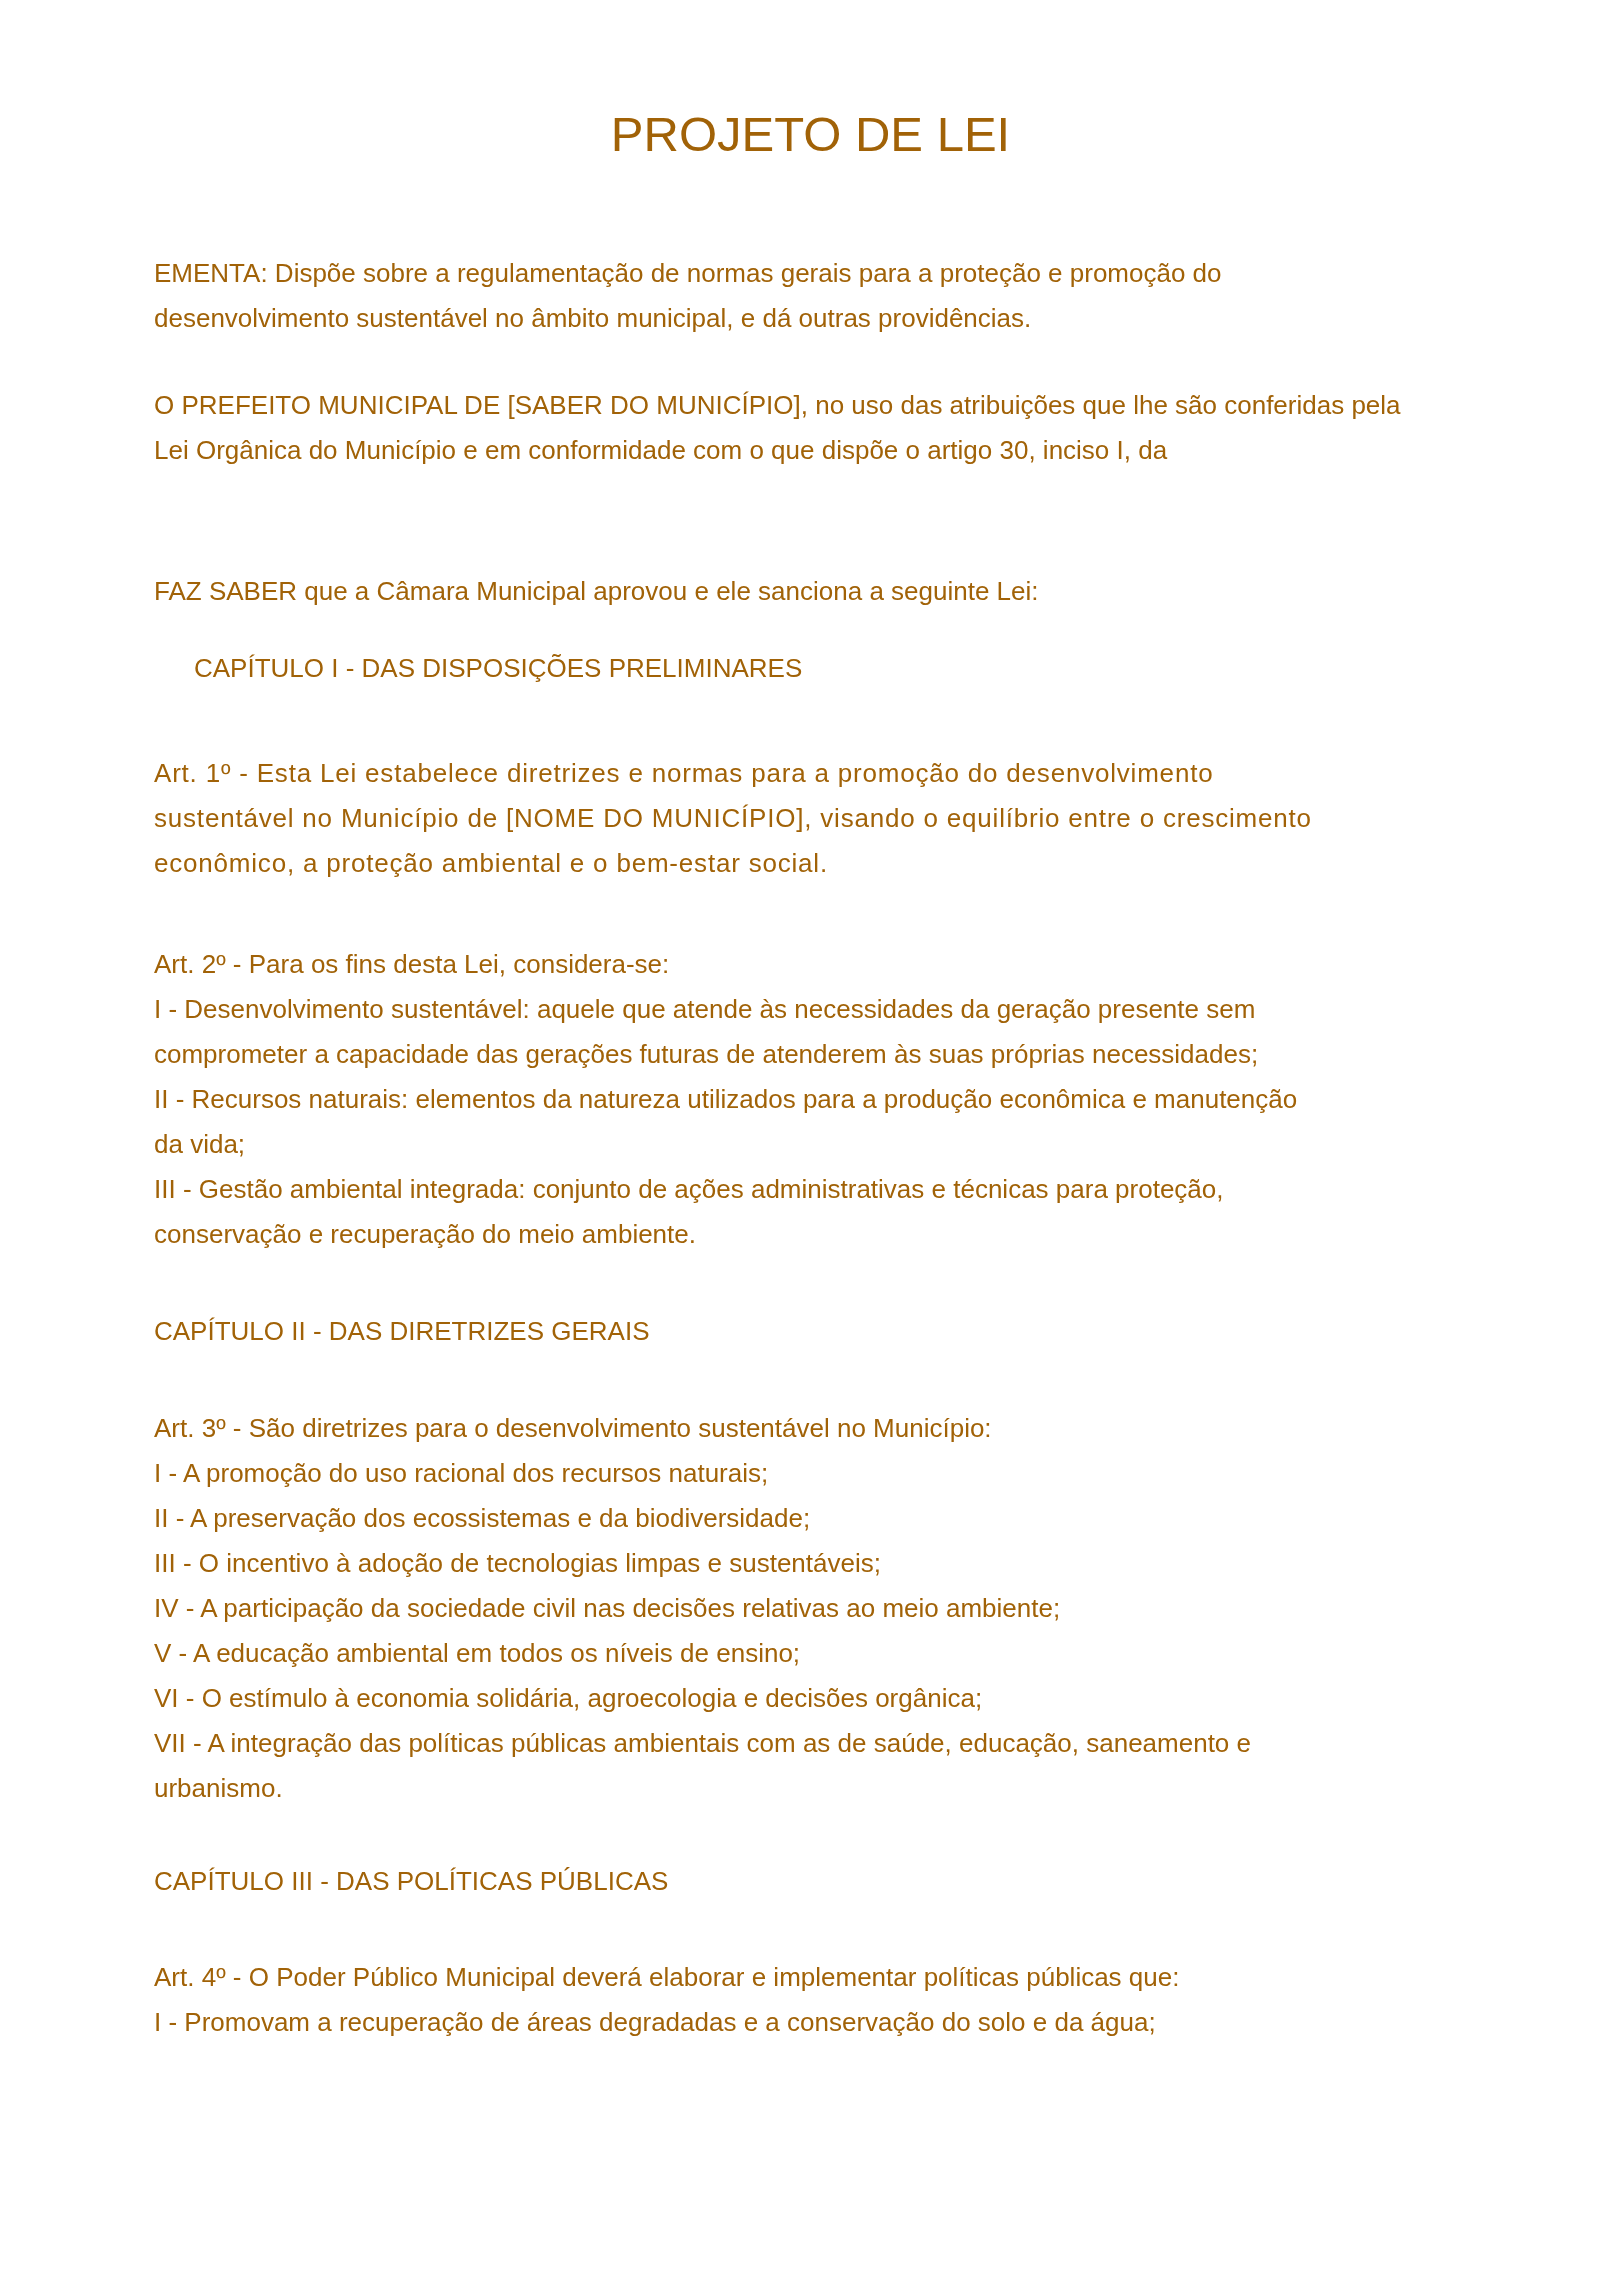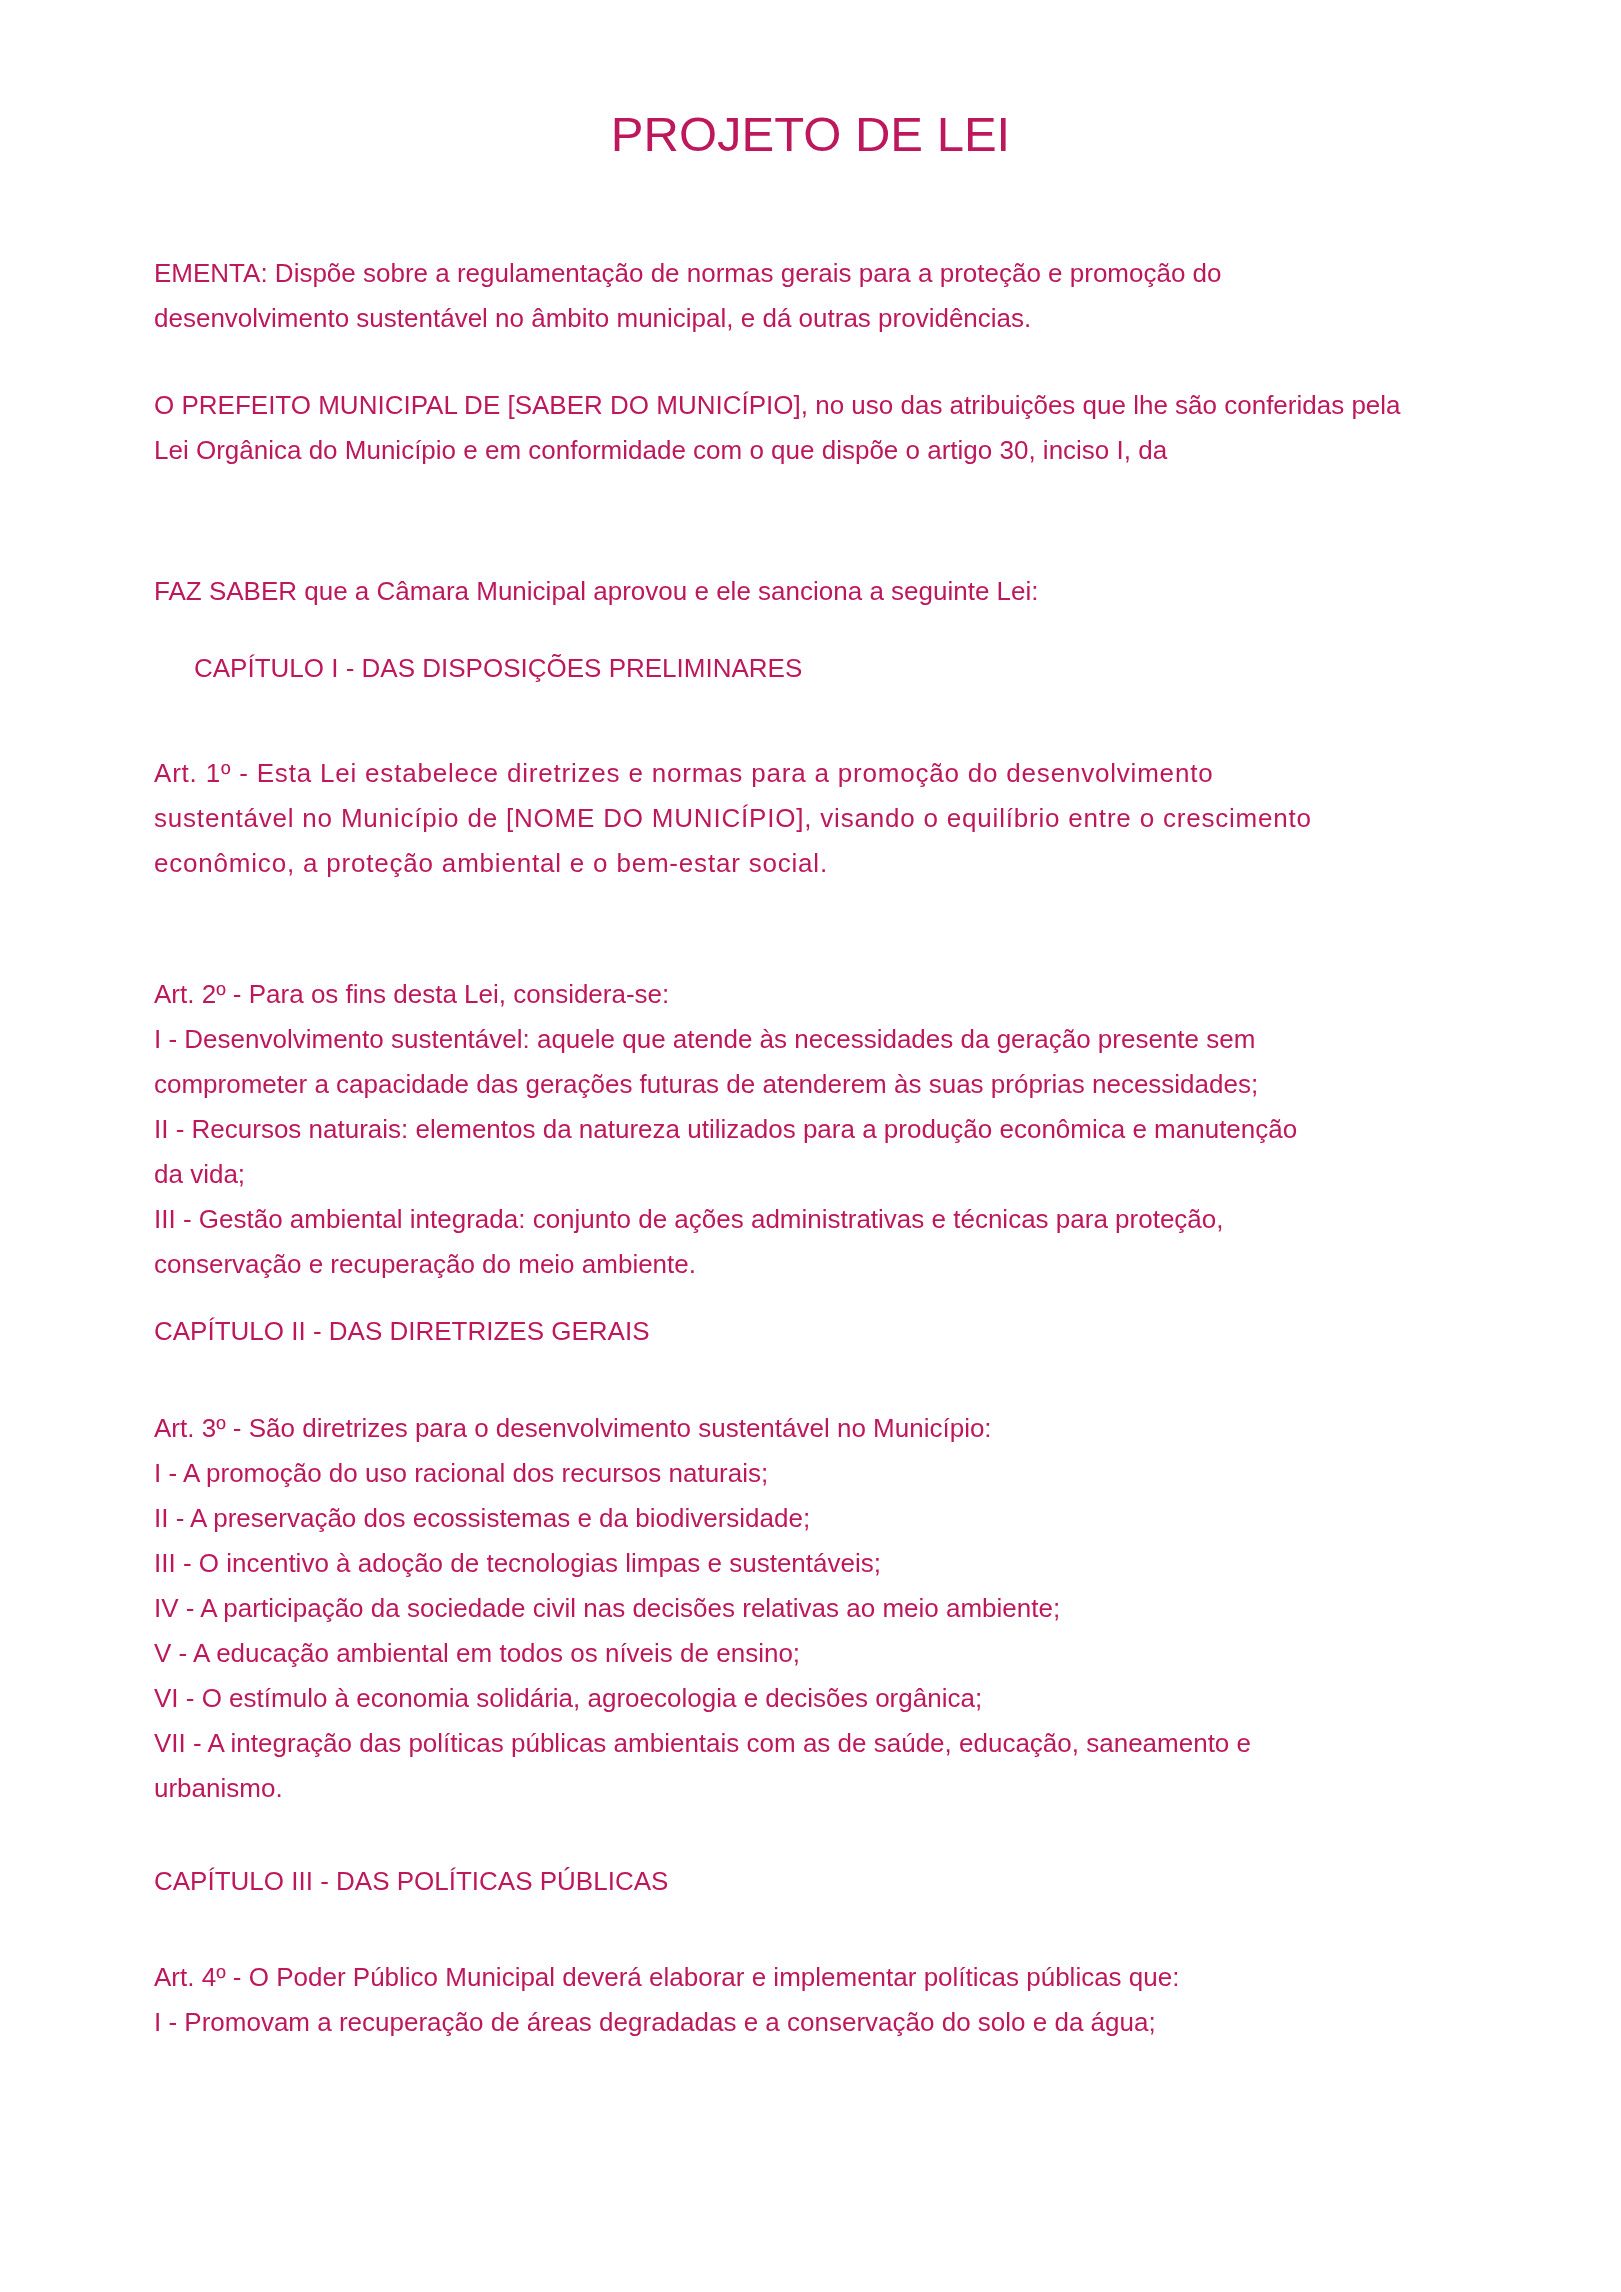--- a/index.html
+++ b/index.html
@@ -5,21 +5,21 @@
   html, body {
     margin: 0;
     padding: 0;
     background: #ffffff;
   }
   .page {
     position: relative;
     width: 1621px;
     height: 2119px;
     background: #ffffff;
-    color: #be185d;
+    color: #a16207;
     font-family: "Liberation Sans", sans-serif;
     overflow: hidden;
   }
   .doc-title {
     position: absolute;
     top: 109px;
     left: 0;
     width: 100%;
     margin: 0;
     text-align: center;
@@ -38,21 +38,21 @@
   }
   .line {
     white-space: nowrap;
   }
   
   #ementa    { top: 251px; }
   #preambulo { top: 383px; }
   #fazsaber  { top: 569px; }
   #cap1      { top: 646px; margin-left: 40px; }
   #art1      { top: 751px; letter-spacing: 0.8px; }
-  #art2      { top: 972px; }
+  #art2      { top: 942px; }
   #cap2      { top: 1309px; }
   #art3      { top: 1406px; }
   #cap3      { top: 1859px; }
   #art4      { top: 1955px; }
 </style>
 </head>
 <body>
 
 <div class="page">
 

